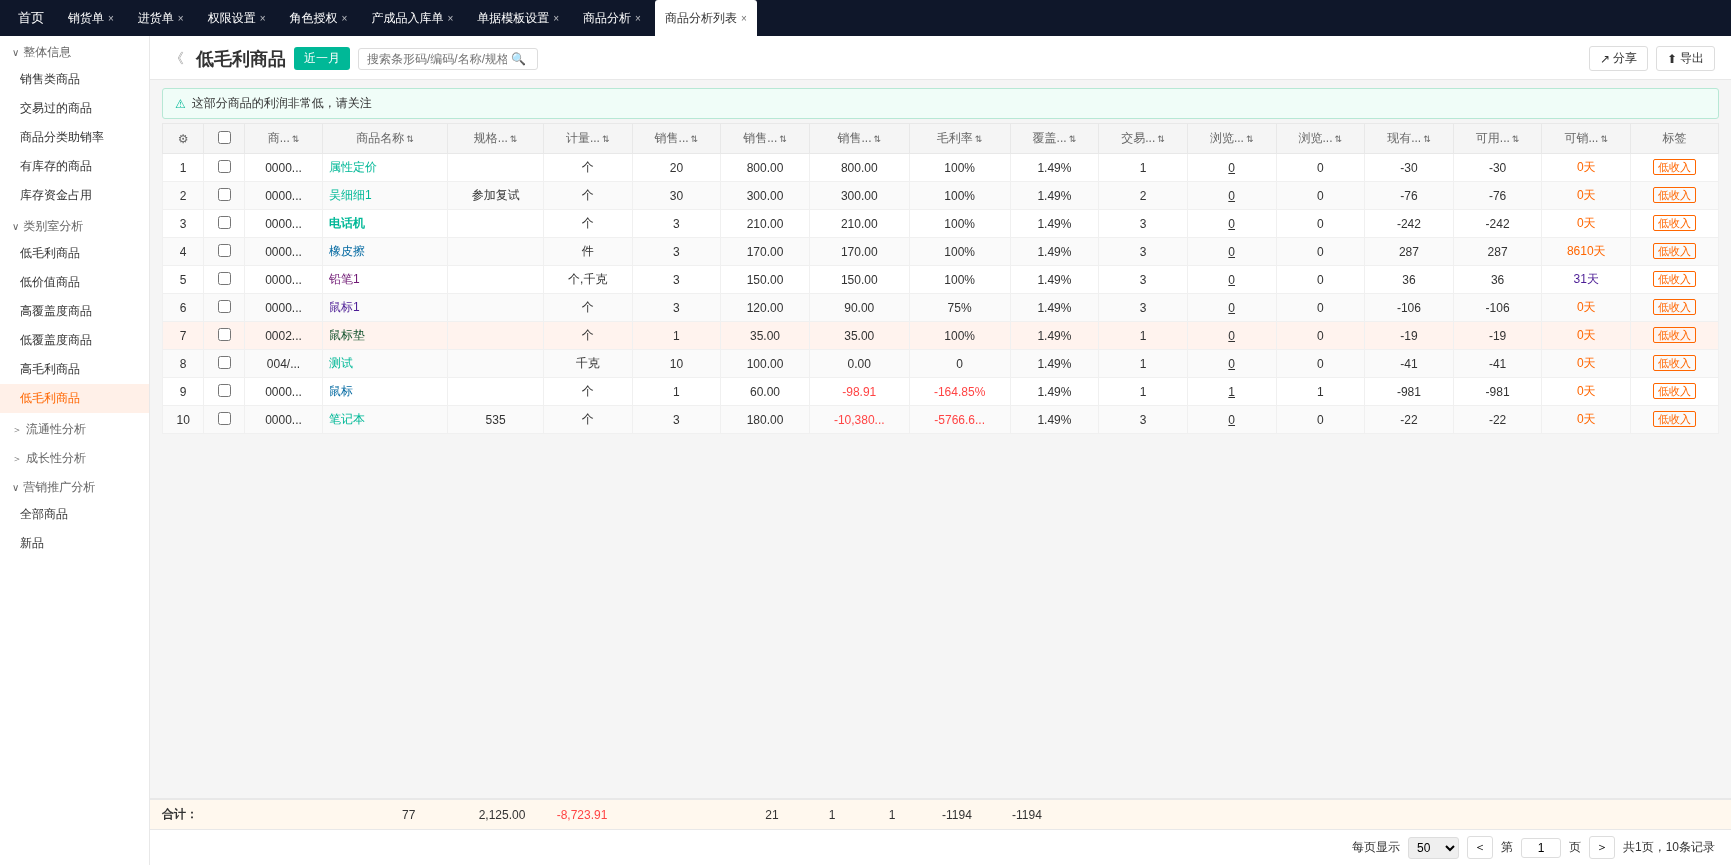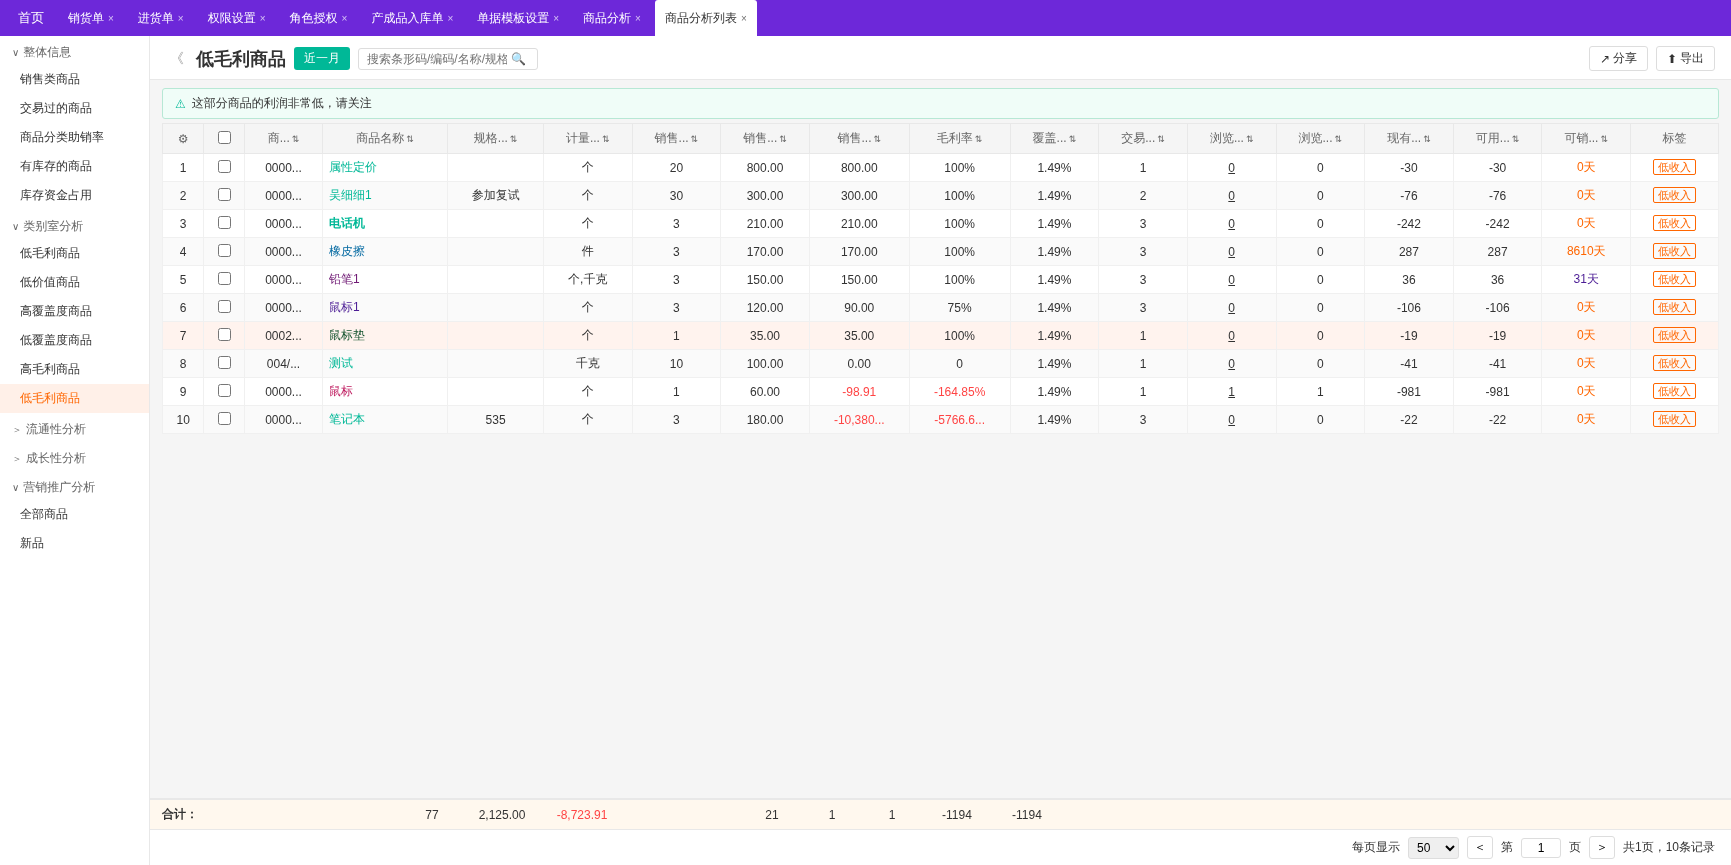--- a/index.html
+++ b/index.html
@@ -1,20 +1,20 @@
 <!DOCTYPE html>
 <html><head>
   <meta charset="utf-8">
   <style>
     * { box-sizing: border-box; margin: 0; padding: 0; font-family: 'Microsoft YaHei', Arial, sans-serif; font-size: 12px; }
     body { background: #f5f5f5; overflow-x: hidden; }
 
     
     .top-nav {
-      background: #6d28d9;
+      background: #0f172a;
       display: flex;
       align-items: center;
       height: 36px;
       padding: 0 8px;
       color: #fff;
       gap: 4px;
     }
     .nav-item {
       padding: 0 10px;
       height: 36px;
@@ -504,21 +504,21 @@
     <td>0</td>
     <td>-41</td>
     <td>-41</td>
     <td style="color:#ff6600;">0天</td>
     <td><span class="tag-low-income">低收入</span></td>
   </tr>
             <tr>
     <td>9</td>
     <td><input type="checkbox" style=""></td>
     <td>0000...</td>
-    <td class="text-left" style="color:#be185d; cursor:pointer;">鼠标</td>
+    <td class="text-left" style="color:#0369a1; cursor:pointer;">鼠标</td>
     <td></td>
     <td>个</td>
     <td>1</td>
     <td>60.00</td>
     <td style="color:#ff4444;">-98.91</td>
     <td style="color:#ff4444;">-164.85%</td>
     <td>1.49%</td>
     <td>1</td>
     <td class="underline">1</td>
     <td>1</td>
@@ -549,21 +549,21 @@
   </tr>
           </tbody>
       </table>
     </div>
 
     <div class="table-footer">
       <span class="footer-label">合计：</span>
       <div style="flex:1; display:flex; gap:0;">
         <span style="width:100px;"></span>
         <span style="width:60px;"></span>
-        <span style="width:60px; text-align:center;">77</span>
+        <span style="width:60px; text-align:left;">77</span>
         <span style="width:80px; text-align:center;">2,125.00</span>
         <span style="width:80px; text-align:center;" class="text-red">-8,723.91</span>
         <span style="width:60px;"></span>
         <span style="width:60px;"></span>
         <span style="width:60px; text-align:center;">21</span>
         <span style="width:60px; text-align:center;">1</span>
         <span style="width:60px; text-align:center;">1</span>
         <span style="width:70px; text-align:center;">-1194</span>
         <span style="width:70px; text-align:center;">-1194</span>
       </div>

